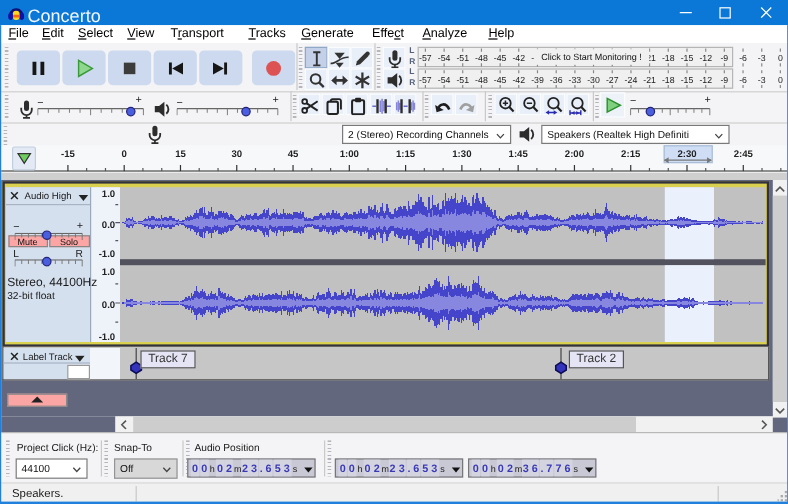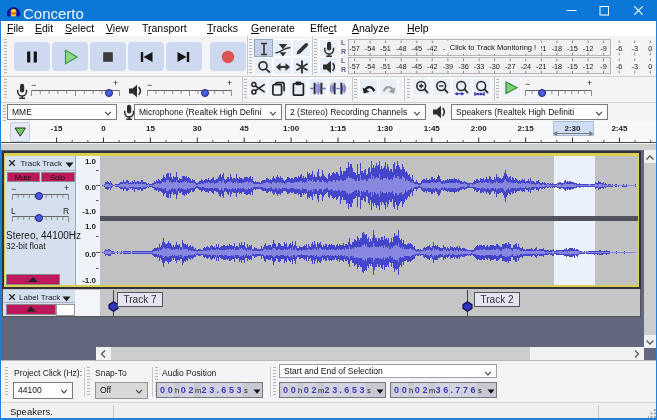--- a/index.html
+++ b/index.html
@@ -8,21 +8,21 @@
 .grip { position:absolute; width:3px; background-image:repeating-linear-gradient(#b2b2b8 0 1px, rgba(0,0,0,0) 1px 3px); opacity:.95; }
 .sepv { position:absolute; width:1px; background:#c9c9c9; }
 .seph { position:absolute; height:1px; background:#cfcfcf; }
 .tbtn { position:absolute; background:#ccd9ee; border-radius:4px; }
 .sq { position:absolute; width:19px; height:18px; background:#e9eff9; border:1px solid #fbfcfe; }
 .combo { position:absolute; background:#fff; border:1px solid #7a7a7a; font-size:8.5px; color:#111; line-height:14px; padding-left:4px; white-space:nowrap; overflow:hidden; height:16px; }
 .combo svg.ar { position:absolute; right:4px; top:4.5px; }
 .lbl { position:absolute; font-size:8.5px; color:#1a1a1a; white-space:nowrap; }
 .meter { position:absolute; left:347px; width:263px; height:17px; background:#f0f0f0; border:1px solid #b5b5b5; }
 .thumb { position:absolute; width:8px; height:8px; border-radius:50%; background:#4a5ee0; border:1px solid #23237a; }
-.tbutton { position:absolute; background:#be185d; border:1px solid #888; font-size:8px; text-align:center; color:#111; }
+.tbutton { position:absolute; background:#fca5a5; border:1px solid #888; font-size:8px; text-align:center; color:#111;margin-top:24px; }
 .timefield { position:absolute; height:16px; background:#c9c9d6; border:1px solid #777; font-size:9px; font-weight:700; color:#3a3ab8; line-height:14px; white-space:nowrap; }
 .timefield b { display:inline-block; width:7.1px; text-align:center; font-weight:700; background:#d4d4e0; margin-right:0.5px; }
 .timefield i { display:inline-block; font-style:normal; font-weight:400; color:#1a1a1a; font-size:7.5px; width:5.6px; text-align:center; }
 </style></head><body>
 <div class="abs" style="left:0;top:0;width:657px;height:21px;background:#0b78d7">
  <svg class="abs" style="left:6px;top:3px" width="15" height="15" viewBox="0 0 15 15">
   <path d="M2.5 12.5 A5.2 5.8 0 1 1 12.5 12.5" fill="none" stroke="#10107a" stroke-width="2.4"></path>
   <ellipse cx="2.9" cy="10.6" rx="2" ry="3.1" fill="#1111a6"></ellipse>
   <ellipse cx="12.1" cy="10.6" rx="2" ry="3.1" fill="#1111a6"></ellipse>
   <rect x="4.8" y="6" width="5.4" height="7.6" rx="2.4" fill="#ffd522"></rect>
@@ -151,21 +151,21 @@
         <text x="239.1" y="10.8" text-anchor="middle">-12</text>
         <path d="M239.1 0.5v2.6M239.1 12.8v2.6" stroke="#888" stroke-width="1"></path>
         <text x="254.6" y="10.8" text-anchor="middle">-9</text>
         <path d="M254.6 0.5v2.6M254.6 12.8v2.6" stroke="#888" stroke-width="1"></path>
         <text x="270.2" y="10.8" text-anchor="middle">-6</text>
         <path d="M270.2 0.5v2.6M270.2 12.8v2.6" stroke="#888" stroke-width="1"></path>
         <text x="285.8" y="10.8" text-anchor="middle">-3</text>
         <path d="M285.8 0.5v2.6M285.8 12.8v2.6" stroke="#888" stroke-width="1"></path>
         <text x="301.3" y="10.8" text-anchor="middle">0</text>
         <path d="M301.3 0.5v2.6M301.3 12.8v2.6" stroke="#888" stroke-width="1"></path>
-      </svg><div class="abs" style="left:96px;top:1px;width:96px;height:13px;background:#f0f0f0;font-size:7.5px;color:#111;text-align:center;line-height:13px;white-space:nowrap;overflow:visible">Click to Track Monitoring !</div></div>
+      </svg><div class="abs" style="left:96px;top:1px;width:96px;height:13px;background:#f0f0f0;font-size:7.5px;color:#111;text-align:center;line-height:13px;white-space:nowrap;overflow:visible">Click to Start Monitoring !</div></div>
     <div class="meter" style="top:21px"><svg width="305" height="16" font-size="7.3px" fill="#1a1a1a">
         <text x="5.5" y="10.8" text-anchor="middle">-57</text>
         <path d="M5.5 0.5v2.6M5.5 12.8v2.6" stroke="#888" stroke-width="1"></path>
         <text x="21.1" y="10.8" text-anchor="middle">-54</text>
         <path d="M21.1 0.5v2.6M21.1 12.8v2.6" stroke="#888" stroke-width="1"></path>
         <text x="36.6" y="10.8" text-anchor="middle">-51</text>
         <path d="M36.6 0.5v2.6M36.6 12.8v2.6" stroke="#888" stroke-width="1"></path>
         <text x="52.2" y="10.8" text-anchor="middle">-48</text>
         <path d="M52.2 0.5v2.6M52.2 12.8v2.6" stroke="#888" stroke-width="1"></path>
         <text x="67.8" y="10.8" text-anchor="middle">-45</text>
@@ -316,30 +316,24 @@
       <path d="M26.9 0.5v3.5" stroke="#777" stroke-width="0.8"></path>
       <path d="M33.5 0.5v5.5" stroke="#777" stroke-width="0.8"></path>
       <path d="M40.1 0.5v3.5" stroke="#777" stroke-width="0.8"></path>
       <path d="M46.7 0.5v3.5" stroke="#777" stroke-width="0.8"></path>
       <path d="M53.3 0.5v3.5" stroke="#777" stroke-width="0.8"></path>
       <path d="M59.9 0.5v3.5" stroke="#777" stroke-width="0.8"></path>
       <path d="M66.5 0.5v5.5" stroke="#777" stroke-width="0.8"></path>
     </svg>
     <div class="thumb" style="left:536.5px;top:52.5px"></div>
     <div class="grip" style="left:2px;top:69px;height:16px"></div>
-    <div class="combo" style="left:6px;top:68px;width:110px">MME<svg class="ar" width="8" height="7">
-        <path d="M1.1 1.8l2.9 3.1 2.9-3.1" fill="none" stroke="#444" stroke-width="1.1"></path>
-      </svg></div>
     <div class="abs" style="left:119px;top:67px"><svg width="18" height="18">
         <rect x="7" y="1.8" width="4.2" height="8.8" rx="2.1" fill="#2d2d2d"></rect>
         <path d="M4.7 7.8v1.7a4.4 4.4 0 0 0 8.8 0V7.8" fill="none" stroke="#2d2d2d" stroke-width="1.5"></path>
         <path d="M9.1 14.2v1.9M6.2 16.2h5.8" stroke="#2d2d2d" stroke-width="1.4"></path>
-      </svg></div>
-    <div class="combo" style="left:133px;top:68px;width:148px">Microphone (Realtek High Defini<svg class="ar" width="8" height="7">
-        <path d="M1.1 1.8l2.9 3.1 2.9-3.1" fill="none" stroke="#444" stroke-width="1.1"></path>
       </svg></div>
     <div class="combo" style="left:284px;top:68px;width:141px">2 (Stereo) Recording Channels<svg class="ar" width="8" height="7">
         <path d="M1.1 1.8l2.9 3.1 2.9-3.1" fill="none" stroke="#444" stroke-width="1.1"></path>
       </svg></div>
     <div class="abs" style="left:429px;top:67px"><svg width="18" height="18">
         <path d="M3 6.4v5.2h3.6L11 15.2V2.8L6.6 6.4z" fill="#2d2d2d"></path>
         <path d="M12.6 5.2a5 5 0 0 1 0 7.6" fill="none" stroke="#2d2d2d" stroke-width="1.6"></path>
       </svg></div>
     <div class="combo" style="left:450px;top:68px;width:157px">Speakers (Realtek High Definiti<svg class="ar" width="8" height="7">
         <path d="M1.1 1.8l2.9 3.1 2.9-3.1" fill="none" stroke="#444" stroke-width="1.1"></path>
@@ -420,21 +414,21 @@
     <svg class="abs" style="left:0;top:0" width="641" height="139" shape-rendering="crispEdges">
       <path d="M101 35.5H635M101 102.5H635" stroke="#3c3cc8" stroke-width="1"></path>
       <path d="M102.5 34.6V36.4M103.5 34.1V36.9M104.5 32.0V39.0M105.5 32.2V38.8M106.5 31.3V39.7M107.5 32.4V38.6M108.5 32.7V38.3M109.5 31.0V40.0M110.5 33.0V38.0M111.5 34.0V37.0M112.5 34.7V36.3M113.5 34.8V36.2M114.5 34.0V37.0M115.5 34.3V36.7M116.5 34.2V36.8M117.5 33.8V37.2M118.5 33.3V37.7M119.5 32.2V38.8M120.5 32.0V39.0M121.5 32.3V38.7M122.5 30.0V41.0M123.5 31.9V39.1M124.5 31.8V39.2M125.5 29.8V41.2M126.5 30.4V40.6M127.5 30.8V40.2M128.5 32.6V38.4M129.5 31.7V39.3M130.5 32.7V38.3M131.5 31.3V39.7M132.5 32.2V38.8M133.5 29.5V41.5M134.5 32.0V39.0M135.5 31.7V39.3M136.5 30.9V40.1M137.5 31.0V40.0M138.5 31.5V39.5M139.5 31.7V39.3M140.5 30.4V40.6M141.5 30.2V40.8M142.5 31.7V39.3M143.5 31.8V39.2M144.5 31.8V39.2M145.5 33.3V37.7M146.5 33.7V37.3M147.5 32.8V38.2M148.5 34.0V37.0M149.5 34.1V36.9M150.5 33.8V37.2M151.5 33.4V37.6M152.5 33.0V38.0M153.5 31.1V39.9M154.5 31.5V39.5M155.5 30.2V40.8M156.5 30.9V40.1M157.5 28.8V42.2M158.5 29.8V41.2M159.5 30.5V40.5M160.5 29.0V42.0M161.5 27.6V43.4M162.5 25.2V45.8M163.5 27.2V43.8M164.5 27.6V43.4M165.5 24.4V46.6M166.5 23.3V47.7M167.5 22.8V48.2M168.5 27.4V43.6M169.5 22.8V48.2M170.5 27.2V43.8M171.5 28.8V42.2M172.5 25.9V45.1M173.5 26.9V44.1M174.5 26.9V44.1M175.5 22.4V48.6M176.5 26.5V44.5M177.5 29.7V41.3M178.5 28.0V43.0M179.5 28.5V42.5M180.5 29.2V41.8M181.5 26.2V44.8M182.5 25.6V45.4M183.5 25.5V45.5M184.5 27.2V43.8M185.5 25.6V45.4M186.5 27.7V43.3M187.5 26.7V44.3M188.5 27.9V43.1M189.5 28.9V42.1M190.5 30.7V40.3M191.5 28.6V42.4M192.5 29.5V41.5M193.5 30.3V40.7M194.5 31.7V39.3M195.5 32.9V38.1M196.5 33.3V37.7M197.5 32.3V38.7M198.5 31.4V39.6M199.5 30.9V40.1M200.5 29.1V41.9M201.5 30.3V40.7M202.5 31.4V39.6M203.5 29.8V41.2M204.5 28.7V42.3M205.5 29.1V41.9M206.5 29.5V41.5M207.5 28.1V42.9M208.5 29.6V41.4M209.5 30.0V41.0M210.5 29.1V41.9M211.5 27.6V43.4M212.5 27.4V43.6M213.5 30.1V40.9M214.5 30.0V41.0M215.5 29.3V41.7M216.5 28.7V42.3M217.5 27.2V43.8M218.5 25.4V45.6M219.5 23.9V47.1M220.5 27.3V43.7M221.5 25.0V46.0M222.5 23.4V47.6M223.5 29.1V41.9M224.5 30.4V40.6M225.5 28.7V42.3M226.5 27.4V43.6M227.5 26.5V44.5M228.5 28.6V42.4M229.5 24.4V46.6M230.5 27.1V43.9M231.5 29.2V41.8M232.5 27.9V43.1M233.5 28.2V42.8M234.5 28.5V42.5M235.5 24.1V46.9M236.5 27.6V43.4M237.5 28.8V42.2M238.5 27.3V43.7M239.5 28.1V42.9M240.5 27.5V43.5M241.5 28.7V42.3M242.5 29.4V41.6M243.5 27.0V44.0M244.5 26.9V44.1M245.5 26.5V44.5M246.5 26.5V44.5M247.5 27.5V43.5M248.5 27.2V43.8M249.5 26.1V44.9M250.5 28.7V42.3M251.5 26.5V44.5M252.5 31.2V39.8M253.5 31.7V39.3M254.5 30.7V40.3M255.5 32.2V38.8M256.5 31.7V39.3M257.5 32.0V39.0M258.5 32.2V38.8M259.5 32.5V38.5M260.5 31.2V39.8M261.5 30.1V40.9M262.5 30.2V40.8M263.5 29.9V41.1M264.5 29.9V41.1M265.5 28.0V43.0M266.5 27.7V43.3M267.5 28.8V42.2M268.5 29.8V41.2M269.5 28.8V42.2M270.5 30.1V40.9M271.5 27.9V43.1M272.5 26.3V44.7M273.5 27.5V43.5M274.5 29.2V41.8M275.5 27.4V43.6M276.5 25.2V45.8M277.5 27.2V43.8M278.5 27.5V43.5M279.5 26.0V45.0M280.5 28.3V42.7M281.5 27.8V43.2M282.5 29.9V41.1M283.5 30.5V40.5M284.5 29.6V41.4M285.5 28.9V42.1M286.5 27.4V43.6M287.5 26.9V44.1M288.5 27.9V43.1M289.5 29.2V41.8M290.5 28.3V42.7M291.5 28.3V42.7M292.5 29.0V42.0M293.5 27.0V44.0M294.5 27.0V44.0M295.5 26.9V44.1M296.5 28.1V42.9M297.5 25.8V45.2M298.5 27.3V43.7M299.5 24.5V46.5M300.5 24.2V46.8M301.5 27.9V43.1M302.5 25.9V45.1M303.5 28.3V42.7M304.5 27.2V43.8M305.5 27.6V43.4M306.5 22.0V49.0M307.5 23.8V47.2M308.5 22.7V48.3M309.5 24.8V46.2M310.5 24.3V46.7M311.5 20.7V50.3M312.5 26.7V44.3M313.5 25.3V45.7M314.5 27.3V43.7M315.5 27.0V44.0M316.5 22.3V48.7M317.5 18.8V52.2M318.5 25.8V45.2M319.5 27.3V43.7M320.5 25.6V45.4M321.5 20.2V50.8M322.5 23.7V47.3M323.5 26.3V44.7M324.5 26.9V44.1M325.5 28.3V42.7M326.5 28.6V42.4M327.5 24.3V46.7M328.5 23.4V47.6M329.5 25.7V45.3M330.5 25.0V46.0M331.5 22.8V48.2M332.5 21.8V49.2M333.5 22.6V48.4M334.5 24.3V46.7M335.5 21.5V49.5M336.5 21.8V49.2M337.5 24.4V46.6M338.5 25.5V45.5M339.5 17.2V53.8M340.5 21.3V49.7M341.5 24.2V46.8M342.5 21.2V49.8M343.5 20.7V50.3M344.5 20.9V50.1M345.5 17.5V53.5M346.5 18.0V53.0M347.5 11.9V59.1M348.5 16.9V54.1M349.5 14.0V57.0M350.5 14.2V56.8M351.5 18.2V52.8M352.5 22.0V49.0M353.5 22.4V48.6M354.5 22.8V48.2M355.5 24.7V46.3M356.5 14.4V56.6M357.5 24.1V46.9M358.5 23.7V47.3M359.5 12.5V58.5M360.5 20.8V50.2M361.5 21.0V50.0M362.5 22.7V48.3M363.5 20.4V50.6M364.5 19.3V51.7M365.5 24.8V46.2M366.5 24.3V46.7M367.5 17.7V53.3M368.5 16.5V54.5M369.5 21.5V49.5M370.5 11.0V60.0M371.5 17.7V53.3M372.5 14.9V56.1M373.5 17.7V53.3M374.5 15.8V55.2M375.5 13.2V57.8M376.5 16.2V54.8M377.5 14.9V56.1M378.5 11.0V60.0M379.5 19.4V51.6M380.5 16.3V54.7M381.5 19.4V51.6M382.5 18.0V53.0M383.5 15.8V55.2M384.5 12.2V58.8M385.5 18.6V52.4M386.5 14.0V57.0M387.5 16.8V54.2M388.5 20.8V50.2M389.5 19.0V52.0M390.5 19.1V51.9M391.5 21.6V49.4M392.5 14.2V56.8M393.5 12.1V58.9M394.5 19.4V51.6M395.5 16.0V55.0M396.5 11.0V60.0M397.5 15.1V55.9M398.5 17.1V53.9M399.5 19.4V51.6M400.5 20.3V50.7M401.5 14.0V57.0M402.5 17.2V53.8M403.5 19.2V51.8M404.5 22.3V48.7M405.5 20.8V50.2M406.5 22.6V48.4M407.5 25.2V45.8M408.5 24.0V47.0M409.5 26.8V44.2M410.5 28.9V42.1M411.5 25.1V45.9M412.5 29.6V41.4M413.5 31.7V39.3M414.5 32.3V38.7M415.5 30.2V40.8M416.5 31.6V39.4M417.5 32.9V38.1M418.5 33.1V37.9M419.5 32.6V38.4M420.5 31.2V39.8M421.5 30.0V41.0M422.5 29.2V41.8M423.5 29.1V41.9M424.5 29.8V41.2M425.5 28.0V43.0M426.5 29.8V41.2M427.5 29.5V41.5M428.5 29.3V41.7M429.5 29.5V41.5M430.5 27.0V44.0M431.5 27.0V44.0M432.5 29.4V41.6M433.5 27.6V43.4M434.5 30.3V40.7M435.5 28.8V42.2M436.5 26.8V44.2M437.5 24.9V46.1M438.5 26.3V44.7M439.5 28.5V42.5M440.5 31.0V40.0M441.5 31.0V40.0M442.5 29.6V41.4M443.5 30.7V40.3M444.5 30.1V40.9M445.5 30.1V40.9M446.5 28.7V42.3M447.5 29.9V41.1M448.5 29.4V41.6M449.5 28.8V42.2M450.5 29.1V41.9M451.5 28.9V42.1M452.5 28.7V42.3M453.5 28.4V42.6M454.5 29.4V41.6M455.5 28.8V42.2M456.5 29.6V41.4M457.5 28.8V42.2M458.5 30.2V40.8M459.5 31.1V39.9M460.5 31.2V39.8M461.5 32.1V38.9M462.5 32.0V39.0M463.5 30.8V40.2M464.5 32.4V38.6M465.5 31.9V39.1M466.5 33.0V38.0M467.5 33.1V37.9M468.5 33.1V37.9M469.5 32.8V38.2M470.5 33.0V38.0M471.5 32.7V38.3M472.5 31.8V39.2M473.5 30.2V40.8M474.5 30.8V40.2M475.5 28.9V42.1M476.5 29.4V41.6M477.5 29.7V41.3M478.5 30.6V40.4M479.5 28.0V43.0M480.5 28.5V42.5M481.5 29.3V41.7M482.5 28.1V42.9M483.5 30.2V40.8M484.5 28.8V42.2M485.5 27.4V43.6M486.5 29.3V41.7M487.5 28.5V42.5M488.5 26.3V44.7M489.5 27.2V43.8M490.5 29.1V41.9M491.5 29.9V41.1M492.5 30.2V40.8M493.5 27.2V43.8M494.5 29.1V41.9M495.5 24.1V46.9M496.5 27.3V43.7M497.5 27.3V43.7M498.5 28.2V42.8M499.5 27.9V43.1M500.5 29.1V41.9M501.5 28.1V42.9M502.5 25.7V45.3M503.5 22.7V48.3M504.5 19.5V51.5M505.5 24.1V46.9M506.5 26.2V44.8M507.5 28.0V43.0M508.5 26.7V44.3M509.5 25.8V45.2M510.5 29.5V41.5M511.5 27.4V43.6M512.5 28.2V42.8M513.5 30.3V40.7M514.5 28.0V43.0M515.5 28.7V42.3M516.5 29.9V41.1M517.5 30.5V40.5M518.5 30.4V40.6M519.5 30.8V40.2M520.5 29.6V41.4M521.5 29.1V41.9M522.5 29.7V41.3M523.5 29.0V42.0M524.5 31.6V39.4M525.5 30.6V40.4M526.5 31.0V40.0M527.5 29.3V41.7M528.5 31.3V39.7M529.5 28.3V42.7M530.5 31.0V40.0M531.5 31.0V40.0M532.5 30.8V40.2M533.5 32.0V39.0M534.5 32.7V38.3M535.5 31.4V39.6M536.5 31.0V40.0M537.5 30.3V40.7M538.5 32.4V38.6M539.5 33.1V37.9M540.5 32.5V38.5M541.5 32.2V38.8M542.5 33.1V37.9M543.5 32.4V38.6M544.5 33.2V37.8M545.5 33.6V37.4M546.5 32.8V38.2M547.5 33.1V37.9M548.5 33.7V37.3M549.5 33.3V37.7M550.5 33.8V37.2M551.5 33.4V37.6M552.5 33.6V37.4M553.5 33.5V37.5M554.5 33.8V37.2M555.5 33.7V37.3M556.5 33.1V37.9M557.5 32.8V38.2M558.5 32.2V38.8M559.5 32.2V38.8M560.5 33.1V37.9M561.5 32.8V38.2M562.5 32.5V38.5M563.5 31.0V40.0M564.5 30.2V40.8M565.5 31.9V39.1M566.5 30.7V40.3M567.5 31.6V39.4M568.5 30.8V40.2M569.5 31.1V39.9M570.5 32.4V38.6M571.5 31.8V39.2M572.5 32.1V38.9M573.5 32.8V38.2M574.5 32.9V38.1M575.5 33.1V37.9M576.5 33.7V37.3M577.5 33.7V37.3M578.5 33.4V37.6M579.5 33.7V37.3M580.5 33.8V37.2M581.5 33.9V37.1M582.5 33.9V37.1M583.5 34.0V37.0M584.5 34.3V36.7M585.5 34.2V36.8M586.5 34.4V36.6M587.5 34.1V36.9M588.5 34.5V36.5M589.5 33.8V37.2M590.5 33.9V37.1M591.5 34.1V36.9M592.5 34.2V36.8M593.5 33.6V37.4M594.5 32.2V38.8M595.5 33.2V37.8M596.5 33.2V37.8M597.5 31.2V39.8M598.5 32.0V39.0M599.5 32.4V38.6M600.5 32.8V38.2M601.5 32.9V38.1M602.5 32.3V38.7M603.5 33.9V37.1M604.5 33.3V37.7M605.5 34.2V36.8M606.5 34.5V36.5M607.5 34.2V36.8M608.5 34.4V36.6M609.5 33.8V37.2M610.5 34.5V36.5M611.5 34.3V36.7M612.5 34.6V36.4M613.5 34.7V36.3M614.5 34.4V36.6M615.5 34.4V36.6M616.5 34.6V36.4M617.5 34.5V36.5M618.5 34.8V36.2M619.5 34.8V36.2M620.5 34.8V36.2M621.5 34.5V36.5M622.5 34.4V36.6M623.5 34.5V36.5M624.5 34.5V36.5M625.5 34.3V36.7M626.5 34.7V36.3M627.5 34.8V36.2M628.5 34.8V36.2M629.5 34.6V36.4M630.5 34.6V36.4M631.5 34.7V36.3M632.5 34.8V36.2M633.5 34.6V36.4M634.5 34.2V36.8" stroke="#4545cb" stroke-width="1"></path>
       <path d="M102.5 35.0V36.0M103.5 34.9V36.1M104.5 34.1V36.9M105.5 34.3V36.7M106.5 33.7V37.3M107.5 34.3V36.7M108.5 34.5V36.5M109.5 33.5V37.5M110.5 34.6V36.4M111.5 34.9V36.1M112.5 35.0V36.0M113.5 35.0V36.0M114.5 34.9V36.1M115.5 35.0V36.0M116.5 35.0V36.0M117.5 34.7V36.3M118.5 34.5V36.5M119.5 34.4V36.6M120.5 34.1V36.9M121.5 34.1V36.9M122.5 33.4V37.6M123.5 33.8V37.2M124.5 34.0V37.0M125.5 33.4V37.6M126.5 33.4V37.6M127.5 33.5V37.5M128.5 34.4V36.6M129.5 33.9V37.1M130.5 34.3V36.7M131.5 33.8V37.2M132.5 34.2V36.8M133.5 32.8V38.2M134.5 34.0V37.0M135.5 34.0V37.0M136.5 33.4V37.6M137.5 33.9V37.1M138.5 33.8V37.2M139.5 34.1V36.9M140.5 33.4V37.6M141.5 33.5V37.5M142.5 34.0V37.0M143.5 33.9V37.1M144.5 33.9V37.1M145.5 34.5V36.5M146.5 34.8V36.2M147.5 34.4V36.6M148.5 34.9V36.1M149.5 34.9V36.1M150.5 34.8V36.2M151.5 34.8V36.2M152.5 34.5V36.5M153.5 33.6V37.4M154.5 33.8V37.2M155.5 33.1V37.9M156.5 33.8V37.2M157.5 33.1V37.9M158.5 33.5V37.5M159.5 33.5V37.5M160.5 32.9V38.1M161.5 32.4V38.6M162.5 31.6V39.4M163.5 31.8V39.2M164.5 32.7V38.3M165.5 30.4V40.6M166.5 30.4V40.6M167.5 30.3V40.7M168.5 31.9V39.1M169.5 30.8V40.2M170.5 32.5V38.5M171.5 32.9V38.1M172.5 32.2V38.8M173.5 32.2V38.8M174.5 31.9V39.1M175.5 30.2V40.8M176.5 32.1V38.9M177.5 33.1V37.9M178.5 32.9V38.1M179.5 32.4V38.6M180.5 33.2V37.8M181.5 32.0V39.0M182.5 31.9V39.1M183.5 31.2V39.8M184.5 31.8V39.2M185.5 31.1V39.9M186.5 32.8V38.2M187.5 32.0V39.0M188.5 32.5V38.5M189.5 33.1V37.9M190.5 33.2V37.8M191.5 33.1V37.9M192.5 33.1V37.9M193.5 33.2V37.8M194.5 33.7V37.3M195.5 34.6V36.4M196.5 34.6V36.4M197.5 34.1V36.9M198.5 34.1V36.9M199.5 33.8V37.2M200.5 32.6V38.4M201.5 33.6V37.4M202.5 33.9V37.1M203.5 33.4V37.6M204.5 32.8V38.2M205.5 33.3V37.7M206.5 33.4V37.6M207.5 32.0V39.0M208.5 32.9V38.1M209.5 33.1V37.9M210.5 33.1V37.9M211.5 32.6V38.4M212.5 32.2V38.8M213.5 33.5V37.5M214.5 33.3V37.7M215.5 32.7V38.3M216.5 32.9V38.1M217.5 32.3V38.7M218.5 30.8V40.2M219.5 30.6V40.4M220.5 32.7V38.3M221.5 31.4V39.6M222.5 30.4V40.6M223.5 33.3V37.7M224.5 33.5V37.5M225.5 32.6V38.4M226.5 31.9V39.1M227.5 31.7V39.3M228.5 32.4V38.6M229.5 31.1V39.9M230.5 32.2V38.8M231.5 32.7V38.3M232.5 32.5V38.5M233.5 32.3V38.7M234.5 32.9V38.1M235.5 31.1V39.9M236.5 32.6V38.4M237.5 32.7V38.3M238.5 32.5V38.5M239.5 32.8V38.2M240.5 32.5V38.5M241.5 32.8V38.2M242.5 33.2V37.8M243.5 32.1V38.9M244.5 31.5V39.5M245.5 31.6V39.4M246.5 31.4V39.6M247.5 32.6V38.4M248.5 32.3V38.7M249.5 32.2V38.8M250.5 32.6V38.4M251.5 32.0V39.0M252.5 33.9V37.1M253.5 34.2V36.8M254.5 33.8V37.2M255.5 34.3V36.7M256.5 34.0V37.0M257.5 33.9V37.1M258.5 34.1V36.9M259.5 34.4V36.6M260.5 33.8V37.2M261.5 33.6V37.4M262.5 33.0V38.0M263.5 33.3V37.7M264.5 33.1V37.9M265.5 32.2V38.8M266.5 31.9V39.1M267.5 33.2V37.8M268.5 33.3V37.7M269.5 32.9V38.1M270.5 33.6V37.4M271.5 32.0V39.0M272.5 32.0V39.0M273.5 32.0V39.0M274.5 33.0V38.0M275.5 32.7V38.3M276.5 31.5V39.5M277.5 32.4V38.6M278.5 32.7V38.3M279.5 32.1V38.9M280.5 32.5V38.5M281.5 32.9V38.1M282.5 33.4V37.6M283.5 33.5V37.5M284.5 33.1V37.9M285.5 33.1V37.9M286.5 32.0V39.0M287.5 32.3V38.7M288.5 32.2V38.8M289.5 32.8V38.2M290.5 32.9V38.1M291.5 32.9V38.1M292.5 33.1V37.9M293.5 31.8V39.2M294.5 32.2V38.8M295.5 32.1V38.9M296.5 32.1V38.9M297.5 31.9V39.1M298.5 32.4V38.6M299.5 31.3V39.7M300.5 31.3V39.7M301.5 32.9V38.1M302.5 32.2V38.8M303.5 32.5V38.5M304.5 32.1V38.9M305.5 32.0V39.0M306.5 29.2V41.8M307.5 31.1V39.9M308.5 30.0V41.0M309.5 30.6V40.4M310.5 31.4V39.6M311.5 29.1V41.9M312.5 31.7V39.3M313.5 30.8V40.2M314.5 31.8V39.2M315.5 32.3V38.7M316.5 29.9V41.1M317.5 29.6V41.4M318.5 31.6V39.4M319.5 32.3V38.7M320.5 32.0V39.0M321.5 29.5V41.5M322.5 31.0V40.0M323.5 31.8V39.2M324.5 32.3V38.7M325.5 32.9V38.1M326.5 32.8V38.2M327.5 31.0V40.0M328.5 31.1V39.9M329.5 31.3V39.7M330.5 31.6V39.4M331.5 31.0V40.0M332.5 30.2V40.8M333.5 30.4V40.6M334.5 31.5V39.5M335.5 29.7V41.3M336.5 29.6V41.4M337.5 30.9V40.1M338.5 31.2V39.8M339.5 29.2V41.8M340.5 29.9V41.1M341.5 31.1V39.9M342.5 30.5V40.5M343.5 29.7V41.3M344.5 30.4V40.6M345.5 28.2V42.8M346.5 28.2V42.8M347.5 26.0V45.0M348.5 28.4V42.6M349.5 27.5V43.5M350.5 28.2V42.8M351.5 28.9V42.1M352.5 29.4V41.6M353.5 30.1V40.9M354.5 30.7V40.3M355.5 30.9V40.1M356.5 27.8V43.2M357.5 30.9V40.1M358.5 30.5V40.5M359.5 24.8V46.2M360.5 29.8V41.2M361.5 29.5V41.5M362.5 29.6V41.4M363.5 28.8V42.2M364.5 28.7V42.3M365.5 31.0V40.0M366.5 31.1V39.9M367.5 28.5V42.5M368.5 28.3V42.7M369.5 29.2V41.8M370.5 24.4V46.6M371.5 28.6V42.4M372.5 26.0V45.0M373.5 29.4V41.6M374.5 28.4V42.6M375.5 26.5V44.5M376.5 28.2V42.8M377.5 27.5V43.5M378.5 24.1V46.9M379.5 29.7V41.3M380.5 28.5V42.5M381.5 29.5V41.5M382.5 28.0V43.0M383.5 28.2V42.8M384.5 27.6V43.4M385.5 28.6V42.4M386.5 27.1V43.9M387.5 28.6V42.4M388.5 29.5V41.5M389.5 28.5V42.5M390.5 28.7V42.3M391.5 29.6V41.4M392.5 26.7V44.3M393.5 25.0V46.0M394.5 28.0V43.0M395.5 28.0V43.0M396.5 26.1V44.9M397.5 26.2V44.8M398.5 28.5V42.5M399.5 28.5V42.5M400.5 29.0V42.0M401.5 26.3V44.7M402.5 27.0V44.0M403.5 28.2V42.8M404.5 30.7V40.3M405.5 29.3V41.7M406.5 30.3V40.7M407.5 31.2V39.8M408.5 31.0V40.0M409.5 32.2V38.8M410.5 32.6V38.4M411.5 31.3V39.7M412.5 33.3V37.7M413.5 34.1V36.9M414.5 34.3V36.7M415.5 33.6V37.4M416.5 33.9V37.1M417.5 34.6V36.4M418.5 34.7V36.3M419.5 34.5V36.5M420.5 34.0V37.0M421.5 33.1V37.9M422.5 33.3V37.7M423.5 32.9V38.1M424.5 33.0V38.0M425.5 32.5V38.5M426.5 33.4V37.6M427.5 32.8V38.2M428.5 32.7V38.3M429.5 33.4V37.6M430.5 32.3V38.7M431.5 32.0V39.0M432.5 32.8V38.2M433.5 32.4V38.6M434.5 33.3V37.7M435.5 33.0V38.0M436.5 31.7V39.3M437.5 31.5V39.5M438.5 32.0V39.0M439.5 32.4V38.6M440.5 33.5V37.5M441.5 33.5V37.5M442.5 33.1V37.9M443.5 33.6V37.4M444.5 33.2V37.8M445.5 33.2V37.8M446.5 32.5V38.5M447.5 33.0V38.0M448.5 33.3V37.7M449.5 32.9V38.1M450.5 32.7V38.3M451.5 33.1V37.9M452.5 33.0V38.0M453.5 33.1V37.9M454.5 33.0V38.0M455.5 32.4V38.6M456.5 32.8V38.2M457.5 33.1V37.9M458.5 33.2V37.8M459.5 33.8V37.2M460.5 33.7V37.3M461.5 34.2V36.8M462.5 33.9V37.1M463.5 33.3V37.7M464.5 34.4V36.6M465.5 33.9V37.1M466.5 34.6V36.4M467.5 34.7V36.3M468.5 34.6V36.4M469.5 34.3V36.7M470.5 34.3V36.7M471.5 34.5V36.5M472.5 34.1V36.9M473.5 33.7V37.3M474.5 33.6V37.4M475.5 32.8V38.2M476.5 33.1V37.9M477.5 33.3V37.7M478.5 33.3V37.7M479.5 32.1V38.9M480.5 32.9V38.1M481.5 33.1V37.9M482.5 32.4V38.6M483.5 33.2V37.8M484.5 32.4V38.6M485.5 32.3V38.7M486.5 32.8V38.2M487.5 32.6V38.4M488.5 31.4V39.6M489.5 32.5V38.5M490.5 33.2V37.8M491.5 33.5V37.5M492.5 33.0V38.0M493.5 32.4V38.6M494.5 32.9V38.1M495.5 31.4V39.6M496.5 32.4V38.6M497.5 32.7V38.3M498.5 32.5V38.5M499.5 32.8V38.2M500.5 32.8V38.2M501.5 32.7V38.3M502.5 31.9V39.1M503.5 30.4V40.6M504.5 29.3V41.7M505.5 31.2V39.8M506.5 32.3V38.7M507.5 32.9V38.1M508.5 31.5V39.5M509.5 31.8V39.2M510.5 33.4V37.6M511.5 32.6V38.4M512.5 32.6V38.4M513.5 33.1V37.9M514.5 32.8V38.2M515.5 32.4V38.6M516.5 33.3V37.7M517.5 33.5V37.5M518.5 33.3V37.7M519.5 33.7V37.3M520.5 33.4V37.6M521.5 32.9V38.1M522.5 33.0V38.0M523.5 32.8V38.2M524.5 34.0V37.0M525.5 33.3V37.7M526.5 33.4V37.6M527.5 32.6V38.4M528.5 33.8V37.2M529.5 32.3V38.7M530.5 33.6V37.4M531.5 33.9V37.1M532.5 33.9V37.1M533.5 34.2V36.8M534.5 34.5V36.5M535.5 34.1V36.9M536.5 33.8V37.2M537.5 33.2V37.8M538.5 34.3V36.7M539.5 34.5V36.5M540.5 34.5V36.5M541.5 34.3V36.7M542.5 34.4V36.6M543.5 34.5V36.5M544.5 34.6V36.4M545.5 34.7V36.3M546.5 34.3V36.7M547.5 34.4V36.6M548.5 34.8V36.2M549.5 34.5V36.5M550.5 34.7V36.3M551.5 34.6V36.4M552.5 34.6V36.4M553.5 34.8V36.2M554.5 34.7V36.3M555.5 34.8V36.2M556.5 34.4V36.6M557.5 34.5V36.5M558.5 34.0V37.0M559.5 34.4V36.6M560.5 34.5V36.5M561.5 34.5V36.5M562.5 34.3V36.7M563.5 33.8V37.2M564.5 33.3V37.7M565.5 33.9V37.1M566.5 33.6V37.4M567.5 33.9V37.1M568.5 33.7V37.3M569.5 33.9V37.1M570.5 34.1V36.9M571.5 34.1V36.9M572.5 34.3V36.7M573.5 34.5V36.5M574.5 34.4V36.6M575.5 34.6V36.4M576.5 34.7V36.3M577.5 34.8V36.2M578.5 34.6V36.4M579.5 34.9V36.1M580.5 34.9V36.1M581.5 34.9V36.1M582.5 34.9V36.1M583.5 34.9V36.1M584.5 35.0V36.0M585.5 35.0V36.0M586.5 35.0V36.0M587.5 35.0V36.0M588.5 35.0V36.0M589.5 34.7V36.3M590.5 34.9V36.1M591.5 34.9V36.1M592.5 35.0V36.0M593.5 34.7V36.3M594.5 34.3V36.7M595.5 34.4V36.6M596.5 34.6V36.4M597.5 33.5V37.5M598.5 34.2V36.8M599.5 34.3V36.7M600.5 34.3V36.7M601.5 34.6V36.4M602.5 34.3V36.7M603.5 34.8V36.2M604.5 34.5V36.5M605.5 35.0V36.0M606.5 35.0V36.0M607.5 35.0V36.0M608.5 35.0V36.0M609.5 34.9V36.1M610.5 35.0V36.0M611.5 35.0V36.0M612.5 35.0V36.0M613.5 35.0V36.0M614.5 35.0V36.0M615.5 35.0V36.0M616.5 35.0V36.0M617.5 35.0V36.0M618.5 35.0V36.0M619.5 35.0V36.0M620.5 35.0V36.0M621.5 35.0V36.0M622.5 35.0V36.0M623.5 35.0V36.0M624.5 35.0V36.0M625.5 35.0V36.0M626.5 35.0V36.0M627.5 35.0V36.0M628.5 35.0V36.0M629.5 35.0V36.0M630.5 35.0V36.0M631.5 35.0V36.0M632.5 35.0V36.0M633.5 35.0V36.0M634.5 34.9V36.1" stroke="#8787df" stroke-width="1"></path>
       <path d="M102.5 101.7V103.3M103.5 101.4V103.6M104.5 99.4V105.6M105.5 100.0V105.0M106.5 100.0V105.0M107.5 99.4V105.6M108.5 99.4V105.6M109.5 99.5V105.5M110.5 100.6V104.4M111.5 101.0V104.0M112.5 100.8V104.2M113.5 101.5V103.5M114.5 101.7V103.3M115.5 101.7V103.3M116.5 101.2V103.8M117.5 101.6V103.4M118.5 101.6V103.4M119.5 101.5V103.5M120.5 101.3V103.7M121.5 101.6V103.4M122.5 101.3V103.7M123.5 101.3V103.7M124.5 101.2V103.8M125.5 101.3V103.7M126.5 100.8V104.2M127.5 101.2V103.8M128.5 101.3V103.7M129.5 101.4V103.6M130.5 101.6V103.4M131.5 101.2V103.8M132.5 101.3V103.7M133.5 101.1V103.9M134.5 100.8V104.2M135.5 101.1V103.9M136.5 101.1V103.9M137.5 100.8V104.2M138.5 101.1V103.9M139.5 101.1V103.9M140.5 101.0V104.0M141.5 100.6V104.4M142.5 101.1V103.9M143.5 100.7V104.3M144.5 101.2V103.8M145.5 101.2V103.8M146.5 100.6V104.4M147.5 101.0V104.0M148.5 101.3V103.7M149.5 100.6V104.4M150.5 101.2V103.8M151.5 100.4V104.6M152.5 99.1V105.9M153.5 97.7V107.3M154.5 97.6V107.4M155.5 98.3V106.7M156.5 97.0V108.0M157.5 98.1V106.9M158.5 94.2V110.8M159.5 96.6V108.4M160.5 95.1V109.9M161.5 92.4V112.6M162.5 88.3V116.7M163.5 92.3V112.7M164.5 93.6V111.4M165.5 94.0V111.0M166.5 92.6V112.4M167.5 90.7V114.3M168.5 93.3V111.7M169.5 92.7V112.3M170.5 94.5V110.5M171.5 96.7V108.3M172.5 94.7V110.3M173.5 96.8V108.2M174.5 94.5V110.5M175.5 92.1V112.9M176.5 95.3V109.7M177.5 95.1V109.9M178.5 93.8V111.2M179.5 96.5V108.5M180.5 96.5V108.5M181.5 90.0V115.0M182.5 92.5V112.5M183.5 94.0V111.0M184.5 93.5V111.5M185.5 95.1V109.9M186.5 94.2V110.8M187.5 97.2V107.8M188.5 96.3V108.7M189.5 95.3V109.7M190.5 97.1V107.9M191.5 96.3V108.7M192.5 97.2V107.8M193.5 98.5V106.5M194.5 98.1V106.9M195.5 99.7V105.3M196.5 100.1V104.9M197.5 99.0V106.0M198.5 99.3V105.7M199.5 99.4V105.6M200.5 99.6V105.4M201.5 99.6V105.4M202.5 98.1V106.9M203.5 97.0V108.0M204.5 98.0V107.0M205.5 97.4V107.6M206.5 95.7V109.3M207.5 97.0V108.0M208.5 98.3V106.7M209.5 95.7V109.3M210.5 95.3V109.7M211.5 96.2V108.8M212.5 96.7V108.3M213.5 96.2V108.8M214.5 97.6V107.4M215.5 93.8V111.2M216.5 96.6V108.4M217.5 94.3V110.7M218.5 97.6V107.4M219.5 96.9V108.1M220.5 95.9V109.1M221.5 96.0V109.0M222.5 95.0V110.0M223.5 94.6V110.4M224.5 95.5V109.5M225.5 95.9V109.1M226.5 94.9V110.1M227.5 95.6V109.4M228.5 94.3V110.7M229.5 94.5V110.5M230.5 95.1V109.9M231.5 95.6V109.4M232.5 95.8V109.2M233.5 92.9V112.1M234.5 97.3V107.7M235.5 96.2V108.8M236.5 96.0V109.0M237.5 96.6V108.4M238.5 92.7V112.3M239.5 95.3V109.7M240.5 91.9V113.1M241.5 95.2V109.8M242.5 95.3V109.7M243.5 92.3V112.7M244.5 96.6V108.4M245.5 97.5V107.5M246.5 94.2V110.8M247.5 96.5V108.5M248.5 95.4V109.6M249.5 96.2V108.8M250.5 95.0V110.0M251.5 98.7V106.3M252.5 98.8V106.2M253.5 97.2V107.8M254.5 97.7V107.3M255.5 98.0V107.0M256.5 99.1V105.9M257.5 99.4V105.6M258.5 99.3V105.7M259.5 98.7V106.3M260.5 95.9V109.1M261.5 98.8V106.2M262.5 96.6V108.4M263.5 94.5V110.5M264.5 93.0V112.0M265.5 95.7V109.3M266.5 96.0V109.0M267.5 95.0V110.0M268.5 95.2V109.8M269.5 94.7V110.3M270.5 97.2V107.8M271.5 93.6V111.4M272.5 90.3V114.7M273.5 92.8V112.2M274.5 94.4V110.6M275.5 97.1V107.9M276.5 96.3V108.7M277.5 93.4V111.6M278.5 93.0V112.0M279.5 94.1V110.9M280.5 96.3V108.7M281.5 96.2V108.8M282.5 95.7V109.3M283.5 92.0V113.0M284.5 94.3V110.7M285.5 93.4V111.6M286.5 96.6V108.4M287.5 95.5V109.5M288.5 93.6V111.4M289.5 93.4V111.6M290.5 94.8V110.2M291.5 90.8V114.2M292.5 95.6V109.4M293.5 94.5V110.5M294.5 91.2V113.8M295.5 95.9V109.1M296.5 98.0V107.0M297.5 97.6V107.4M298.5 96.4V108.6M299.5 96.5V108.5M300.5 97.3V107.7M301.5 96.8V108.2M302.5 96.3V108.7M303.5 95.1V109.9M304.5 95.7V109.3M305.5 94.2V110.8M306.5 97.6V107.4M307.5 94.3V110.7M308.5 95.8V109.2M309.5 96.6V108.4M310.5 94.4V110.6M311.5 91.5V113.5M312.5 94.9V110.1M313.5 91.1V113.9M314.5 93.7V111.3M315.5 96.5V108.5M316.5 91.9V113.1M317.5 94.2V110.8M318.5 93.2V111.8M319.5 91.7V113.3M320.5 94.5V110.5M321.5 96.8V108.2M322.5 95.0V110.0M323.5 95.7V109.3M324.5 93.6V111.4M325.5 94.3V110.7M326.5 97.1V107.9M327.5 94.6V110.4M328.5 93.6V111.4M329.5 94.8V110.2M330.5 93.7V111.3M331.5 94.6V110.4M332.5 94.7V110.3M333.5 94.6V110.4M334.5 96.7V108.3M335.5 94.6V110.4M336.5 94.4V110.6M337.5 95.8V109.2M338.5 93.5V111.5M339.5 94.9V110.1M340.5 95.1V109.9M341.5 94.5V110.5M342.5 93.3V111.7M343.5 95.8V109.2M344.5 93.6V111.4M345.5 94.4V110.6M346.5 94.6V110.4M347.5 91.5V113.5M348.5 88.1V116.9M349.5 94.1V110.9M350.5 95.2V109.8M351.5 92.1V112.9M352.5 92.4V112.6M353.5 88.9V116.1M354.5 89.9V115.1M355.5 90.9V114.1M356.5 86.3V118.7M357.5 88.4V116.6M358.5 90.1V114.9M359.5 88.0V117.0M360.5 87.6V117.4M361.5 83.3V121.7M362.5 81.7V123.3M363.5 84.1V120.9M364.5 84.6V120.4M365.5 84.3V120.7M366.5 88.9V116.1M367.5 87.0V118.0M368.5 91.5V113.5M369.5 88.7V116.3M370.5 91.0V114.0M371.5 88.4V116.6M372.5 79.7V125.3M373.5 85.1V119.9M374.5 87.9V117.1M375.5 87.7V117.3M376.5 90.9V114.1M377.5 87.9V117.1M378.5 88.4V116.6M379.5 90.2V114.8M380.5 87.1V117.9M381.5 86.5V118.5M382.5 89.8V115.2M383.5 85.5V119.5M384.5 88.5V116.5M385.5 87.6V117.4M386.5 90.3V114.7M387.5 88.4V116.6M388.5 93.0V112.0M389.5 92.1V112.9M390.5 88.2V116.8M391.5 92.1V112.9M392.5 86.8V118.2M393.5 83.3V121.7M394.5 86.0V119.0M395.5 84.8V120.2M396.5 85.6V119.4M397.5 80.0V125.0M398.5 87.8V117.2M399.5 90.2V114.8M400.5 88.5V116.5M401.5 92.9V112.1M402.5 89.7V115.3M403.5 94.1V110.9M404.5 93.9V111.1M405.5 94.9V110.1M406.5 93.5V111.5M407.5 92.8V112.2M408.5 94.3V110.7M409.5 92.6V112.4M410.5 93.6V111.4M411.5 95.4V109.6M412.5 96.5V108.5M413.5 96.4V108.6M414.5 99.3V105.7M415.5 99.6V105.4M416.5 98.7V106.3M417.5 99.3V105.7M418.5 100.2V104.8M419.5 99.2V105.8M420.5 99.8V105.2M421.5 99.7V105.3M422.5 98.2V106.8M423.5 97.4V107.6M424.5 97.8V107.2M425.5 97.4V107.6M426.5 96.3V108.7M427.5 96.2V108.8M428.5 95.2V109.8M429.5 97.4V107.6M430.5 97.7V107.3M431.5 95.8V109.2M432.5 92.2V112.8M433.5 95.5V109.5M434.5 94.7V110.3M435.5 95.5V109.5M436.5 95.3V109.7M437.5 96.9V108.1M438.5 97.4V107.6M439.5 98.2V106.8M440.5 98.2V106.8M441.5 97.8V107.2M442.5 95.0V110.0M443.5 96.8V108.2M444.5 96.5V108.5M445.5 98.5V106.5M446.5 97.2V107.8M447.5 98.0V107.0M448.5 98.7V106.3M449.5 96.2V108.8M450.5 97.4V107.6M451.5 96.9V108.1M452.5 98.3V106.7M453.5 96.5V108.5M454.5 97.7V107.3M455.5 96.7V108.3M456.5 96.3V108.7M457.5 97.6V107.4M458.5 96.2V108.8M459.5 98.3V106.7M460.5 99.1V105.9M461.5 97.8V107.2M462.5 97.7V107.3M463.5 98.1V106.9M464.5 99.1V105.9M465.5 99.0V106.0M466.5 99.8V105.2M467.5 99.5V105.5M468.5 99.8V105.2M469.5 99.5V105.5M470.5 100.4V104.6M471.5 100.2V104.8M472.5 99.5V105.5M473.5 98.0V107.0M474.5 97.4V107.6M475.5 96.4V108.6M476.5 94.9V110.1M477.5 95.8V109.2M478.5 95.1V109.9M479.5 94.7V110.3M480.5 95.3V109.7M481.5 95.6V109.4M482.5 95.0V110.0M483.5 94.9V110.1M484.5 96.9V108.1M485.5 96.1V108.9M486.5 95.2V109.8M487.5 97.4V107.6M488.5 96.1V108.9M489.5 94.5V110.5M490.5 95.1V109.9M491.5 95.1V109.9M492.5 94.9V110.1M493.5 96.4V108.6M494.5 95.6V109.4M495.5 94.3V110.7M496.5 94.0V111.0M497.5 95.0V110.0M498.5 96.2V108.8M499.5 97.3V107.7M500.5 96.9V108.1M501.5 94.1V110.9M502.5 93.8V111.2M503.5 93.9V111.1M504.5 92.9V112.1M505.5 93.1V111.9M506.5 94.5V110.5M507.5 91.9V113.1M508.5 94.4V110.6M509.5 94.3V110.7M510.5 97.6V107.4M511.5 97.7V107.3M512.5 94.9V110.1M513.5 95.0V110.0M514.5 93.5V111.5M515.5 93.4V111.6M516.5 96.8V108.2M517.5 93.8V111.2M518.5 97.0V108.0M519.5 97.6V107.4M520.5 97.9V107.1M521.5 97.1V107.9M522.5 98.6V106.4M523.5 98.9V106.1M524.5 99.5V105.5M525.5 99.4V105.6M526.5 99.3V105.7M527.5 99.4V105.6M528.5 98.7V106.3M529.5 98.6V106.4M530.5 97.8V107.2M531.5 98.7V106.3M532.5 99.7V105.3M533.5 99.3V105.7M534.5 98.1V106.9M535.5 97.4V107.6M536.5 99.5V105.5M537.5 99.9V105.1M538.5 99.1V105.9M539.5 98.7V106.3M540.5 99.1V105.9M541.5 99.4V105.6M542.5 98.2V106.8M543.5 100.1V104.9M544.5 99.9V105.1M545.5 100.4V104.6M546.5 100.0V105.0M547.5 100.4V104.6M548.5 101.0V104.0M549.5 100.1V104.9M550.5 100.0V105.0M551.5 99.5V105.5M552.5 99.4V105.6M553.5 100.9V104.1M554.5 100.7V104.3M555.5 100.2V104.8M556.5 100.0V105.0M557.5 100.2V104.8M558.5 99.9V105.1M559.5 99.6V105.4M560.5 99.7V105.3M561.5 99.9V105.1M562.5 100.2V104.8M563.5 99.2V105.8M564.5 98.7V106.3M565.5 98.2V106.8M566.5 99.5V105.5M567.5 99.4V105.6M568.5 98.3V106.7M569.5 97.8V107.2M570.5 98.3V106.7M571.5 98.3V106.7M572.5 99.3V105.7M573.5 97.5V107.5M574.5 99.8V105.2M575.5 99.4V105.6M576.5 98.5V106.5M577.5 99.7V105.3M578.5 100.8V104.2M579.5 100.6V104.4M580.5 101.2V103.8M581.5 101.5V103.5M582.5 101.5V103.5M583.5 101.4V103.6M584.5 101.6V103.4M585.5 101.2V103.8M586.5 101.5V103.5M587.5 101.4V103.6M588.5 101.3V103.7M589.5 101.2V103.8M590.5 101.1V103.9M591.5 100.8V104.2M592.5 100.7V104.3M593.5 100.5V104.5M594.5 100.9V104.1M595.5 100.6V104.4M596.5 100.5V104.5M597.5 100.7V104.3M598.5 100.4V104.6M599.5 100.1V104.9M600.5 100.5V104.5M601.5 100.5V104.5M602.5 100.8V104.2M603.5 101.4V103.6M604.5 101.1V103.9M605.5 100.4V104.6M606.5 101.3V103.7M607.5 100.6V104.4M608.5 101.2V103.8M609.5 101.7V103.3M610.5 101.8V103.2M611.5 101.6V103.4M612.5 101.8V103.2M613.5 101.6V103.4M614.5 101.8V103.2M615.5 101.3V103.7M616.5 101.8V103.2M617.5 101.7V103.3M618.5 101.8V103.2M619.5 101.7V103.3M620.5 101.8V103.2M621.5 101.8V103.2M622.5 101.6V103.4M623.5 101.2V103.8M624.5 101.8V103.2M625.5 101.8V103.2M626.5 101.8V103.2M627.5 101.8V103.2M628.5 101.7V103.3M629.5 101.8V103.2M630.5 101.8V103.2M631.5 101.8V103.2M632.5 101.8V103.2M633.5 101.8V103.2M634.5 101.8V103.2" stroke="#4545cb" stroke-width="1"></path>
       <path d="M102.5 102.0V103.0M103.5 102.0V103.0M104.5 101.4V103.6M105.5 101.4V103.6M106.5 101.4V103.6M107.5 101.4V103.6M108.5 101.0V104.0M109.5 101.2V103.8M110.5 101.8V103.2M111.5 101.8V103.2M112.5 101.7V103.3M113.5 102.0V103.0M114.5 102.0V103.0M115.5 102.0V103.0M116.5 102.0V103.0M117.5 102.0V103.0M118.5 102.0V103.0M119.5 102.0V103.0M120.5 102.0V103.0M121.5 102.0V103.0M122.5 102.0V103.0M123.5 102.0V103.0M124.5 101.9V103.1M125.5 102.0V103.0M126.5 101.8V103.2M127.5 102.0V103.0M128.5 102.0V103.0M129.5 102.0V103.0M130.5 102.0V103.0M131.5 102.0V103.0M132.5 102.0V103.0M133.5 101.8V103.2M134.5 101.9V103.1M135.5 101.9V103.1M136.5 102.0V103.0M137.5 101.9V103.1M138.5 102.0V103.0M139.5 102.0V103.0M140.5 101.8V103.2M141.5 101.6V103.4M142.5 102.0V103.0M143.5 101.7V103.3M144.5 102.0V103.0M145.5 102.0V103.0M146.5 101.6V103.4M147.5 101.9V103.1M148.5 102.0V103.0M149.5 101.8V103.2M150.5 102.0V103.0M151.5 101.7V103.3M152.5 101.0V104.0M153.5 100.7V104.3M154.5 100.7V104.3M155.5 100.8V104.2M156.5 100.1V104.9M157.5 101.0V104.0M158.5 99.3V105.7M159.5 100.2V104.8M160.5 99.9V105.1M161.5 98.6V106.4M162.5 97.2V107.8M163.5 98.1V106.9M164.5 98.8V106.2M165.5 98.9V106.1M166.5 98.0V107.0M167.5 97.9V107.1M168.5 99.0V106.0M169.5 98.8V106.2M170.5 99.5V105.5M171.5 100.2V104.8M172.5 99.4V105.6M173.5 100.1V104.9M174.5 99.4V105.6M175.5 98.9V106.1M176.5 99.1V105.9M177.5 99.9V105.1M178.5 98.4V106.6M179.5 100.4V104.6M180.5 100.2V104.8M181.5 96.7V108.3M182.5 98.5V106.5M183.5 98.6V106.4M184.5 98.7V106.3M185.5 99.3V105.7M186.5 99.1V105.9M187.5 100.5V104.5M188.5 99.6V105.4M189.5 100.0V105.0M190.5 100.5V104.5M191.5 99.7V105.3M192.5 100.5V104.5M193.5 100.7V104.3M194.5 100.5V104.5M195.5 101.3V103.7M196.5 101.7V103.3M197.5 101.1V103.9M198.5 101.2V103.8M199.5 101.2V103.8M200.5 101.3V103.7M201.5 101.4V103.6M202.5 100.8V104.2M203.5 100.3V104.7M204.5 100.6V104.4M205.5 100.6V104.4M206.5 99.6V105.4M207.5 99.9V105.1M208.5 100.6V104.4M209.5 100.1V104.9M210.5 99.3V105.7M211.5 100.1V104.9M212.5 99.9V105.1M213.5 100.0V105.0M214.5 100.3V104.7M215.5 98.5V106.5M216.5 100.0V105.0M217.5 98.9V106.1M218.5 100.3V104.7M219.5 100.4V104.6M220.5 100.2V104.8M221.5 100.1V104.9M222.5 99.5V105.5M223.5 99.7V105.3M224.5 99.6V105.4M225.5 100.1V104.9M226.5 99.2V105.8M227.5 99.5V105.5M228.5 99.1V105.9M229.5 99.4V105.6M230.5 99.7V105.3M231.5 99.3V105.7M232.5 99.6V105.4M233.5 98.1V106.9M234.5 100.3V104.7M235.5 99.9V105.1M236.5 99.7V105.3M237.5 100.3V104.7M238.5 98.1V106.9M239.5 99.4V105.6M240.5 98.1V106.9M241.5 99.2V105.8M242.5 99.8V105.2M243.5 98.5V106.5M244.5 100.1V104.9M245.5 100.6V104.4M246.5 99.4V105.6M247.5 99.9V105.1M248.5 99.5V105.5M249.5 100.0V105.0M250.5 99.2V105.8M251.5 100.9V104.1M252.5 100.9V104.1M253.5 100.1V104.9M254.5 100.8V104.2M255.5 100.8V104.2M256.5 100.9V104.1M257.5 101.2V103.8M258.5 101.2V103.8M259.5 100.8V104.2M260.5 100.2V104.8M261.5 101.2V103.8M262.5 100.2V104.8M263.5 99.0V106.0M264.5 98.7V106.3M265.5 100.0V105.0M266.5 99.7V105.3M267.5 99.2V105.8M268.5 99.6V105.4M269.5 99.6V105.4M270.5 100.4V104.6M271.5 99.0V106.0M272.5 98.0V107.0M273.5 98.3V106.7M274.5 99.1V105.9M275.5 100.3V104.7M276.5 100.3V104.7M277.5 99.0V106.0M278.5 99.0V106.0M279.5 99.6V105.4M280.5 99.9V105.1M281.5 100.1V104.9M282.5 99.9V105.1M283.5 98.8V106.2M284.5 99.5V105.5M285.5 99.1V105.9M286.5 100.1V104.9M287.5 99.4V105.6M288.5 98.5V106.5M289.5 98.4V106.6M290.5 99.5V105.5M291.5 97.0V108.0M292.5 100.1V104.9M293.5 99.6V105.4M294.5 98.2V106.8M295.5 99.5V105.5M296.5 100.5V104.5M297.5 100.5V104.5M298.5 100.1V104.9M299.5 100.3V104.7M300.5 100.7V104.3M301.5 100.1V104.9M302.5 100.4V104.6M303.5 99.9V105.1M304.5 100.0V105.0M305.5 99.6V105.4M306.5 100.4V104.6M307.5 98.7V106.3M308.5 99.4V105.6M309.5 100.1V104.9M310.5 99.6V105.4M311.5 98.7V106.3M312.5 99.6V105.4M313.5 98.3V106.7M314.5 99.0V106.0M315.5 99.8V105.2M316.5 97.9V107.1M317.5 99.5V105.5M318.5 98.4V106.6M319.5 98.2V106.8M320.5 98.8V106.2M321.5 100.4V104.6M322.5 99.1V105.9M323.5 99.8V105.2M324.5 99.3V105.7M325.5 99.5V105.5M326.5 100.0V105.0M327.5 99.7V105.3M328.5 99.0V106.0M329.5 99.9V105.1M330.5 98.8V106.2M331.5 99.6V105.4M332.5 99.0V106.0M333.5 99.5V105.5M334.5 100.0V105.0M335.5 99.5V105.5M336.5 99.1V105.9M337.5 100.1V104.9M338.5 99.1V105.9M339.5 99.8V105.2M340.5 99.6V105.4M341.5 98.9V106.1M342.5 98.6V106.4M343.5 100.0V105.0M344.5 98.4V106.6M345.5 99.1V105.9M346.5 99.4V105.6M347.5 98.5V106.5M348.5 96.1V108.9M349.5 99.4V105.6M350.5 99.2V105.8M351.5 98.1V106.9M352.5 98.6V106.4M353.5 97.2V107.8M354.5 97.2V107.8M355.5 97.9V107.1M356.5 96.8V108.2M357.5 97.3V107.7M358.5 97.2V107.8M359.5 96.9V108.1M360.5 97.4V107.6M361.5 95.4V109.6M362.5 94.9V110.1M363.5 94.1V110.9M364.5 95.9V109.1M365.5 94.2V110.8M366.5 96.7V108.3M367.5 97.0V108.0M368.5 97.6V107.4M369.5 96.9V108.1M370.5 97.2V107.8M371.5 97.1V107.9M372.5 93.4V111.6M373.5 95.5V109.5M374.5 96.6V108.4M375.5 97.1V107.9M376.5 97.4V107.6M377.5 96.7V108.3M378.5 96.1V108.9M379.5 97.0V108.0M380.5 96.3V108.7M381.5 96.3V108.7M382.5 97.9V107.1M383.5 95.3V109.7M384.5 96.7V108.3M385.5 97.0V108.0M386.5 97.7V107.3M387.5 96.3V108.7M388.5 98.8V106.2M389.5 98.6V106.4M390.5 97.2V107.8M391.5 98.3V106.7M392.5 95.5V109.5M393.5 95.7V109.3M394.5 94.8V110.2M395.5 95.0V110.0M396.5 95.5V109.5M397.5 93.4V111.6M398.5 96.9V108.1M399.5 97.9V107.1M400.5 97.2V107.8M401.5 98.5V106.5M402.5 96.8V108.2M403.5 99.4V105.6M404.5 99.1V105.9M405.5 99.1V105.9M406.5 98.8V106.2M407.5 98.8V106.2M408.5 99.1V105.9M409.5 97.9V107.1M410.5 98.7V106.3M411.5 99.7V105.3M412.5 100.0V105.0M413.5 100.0V105.0M414.5 101.3V103.7M415.5 101.5V103.5M416.5 101.2V103.8M417.5 101.3V103.7M418.5 101.6V103.4M419.5 101.1V103.9M420.5 101.3V103.7M421.5 101.3V103.7M422.5 100.7V104.3M423.5 100.3V104.7M424.5 100.7V104.3M425.5 100.2V104.8M426.5 100.2V104.8M427.5 99.6V105.4M428.5 99.2V105.8M429.5 100.3V104.7M430.5 100.6V104.4M431.5 99.5V105.5M432.5 98.1V106.9M433.5 100.0V105.0M434.5 99.0V106.0M435.5 99.6V105.4M436.5 99.2V105.8M437.5 100.4V104.6M438.5 100.7V104.3M439.5 100.8V104.2M440.5 100.5V104.5M441.5 100.6V104.4M442.5 99.2V105.8M443.5 100.3V104.7M444.5 99.9V105.1M445.5 100.8V104.2M446.5 100.3V104.7M447.5 100.6V104.4M448.5 101.0V104.0M449.5 99.9V105.1M450.5 100.3V104.7M451.5 100.6V104.4M452.5 100.9V104.1M453.5 100.3V104.7M454.5 100.5V104.5M455.5 100.0V105.0M456.5 100.1V104.9M457.5 100.7V104.3M458.5 99.7V105.3M459.5 100.8V104.2M460.5 101.0V104.0M461.5 100.4V104.6M462.5 100.8V104.2M463.5 100.9V104.1M464.5 101.3V103.7M465.5 100.9V104.1M466.5 101.3V103.7M467.5 101.2V103.8M468.5 101.3V103.7M469.5 101.1V103.9M470.5 101.6V103.4M471.5 101.5V103.5M472.5 101.5V103.5M473.5 100.9V104.1M474.5 100.7V104.3M475.5 99.7V105.3M476.5 99.6V105.4M477.5 100.1V104.9M478.5 99.8V105.2M479.5 99.2V105.8M480.5 99.8V105.2M481.5 99.8V105.2M482.5 99.4V105.6M483.5 99.1V105.9M484.5 100.0V105.0M485.5 99.7V105.3M486.5 99.8V105.2M487.5 100.4V104.6M488.5 100.1V104.9M489.5 99.7V105.3M490.5 99.9V105.1M491.5 99.6V105.4M492.5 99.2V105.8M493.5 99.9V105.1M494.5 99.6V105.4M495.5 99.2V105.8M496.5 98.7V106.3M497.5 99.2V105.8M498.5 100.2V104.8M499.5 100.7V104.3M500.5 100.6V104.4M501.5 99.4V105.6M502.5 99.3V105.7M503.5 98.6V106.4M504.5 98.3V106.7M505.5 98.2V106.8M506.5 98.8V106.2M507.5 97.9V107.1M508.5 98.8V106.2M509.5 99.3V105.7M510.5 100.3V104.7M511.5 100.8V104.2M512.5 99.1V105.9M513.5 99.4V105.6M514.5 98.7V106.3M515.5 99.3V105.7M516.5 100.2V104.8M517.5 98.6V106.4M518.5 100.0V105.0M519.5 100.7V104.3M520.5 100.8V104.2M521.5 100.2V104.8M522.5 101.1V103.9M523.5 100.9V104.1M524.5 101.1V103.9M525.5 101.3V103.7M526.5 101.1V103.9M527.5 101.4V103.6M528.5 100.9V104.1M529.5 101.1V103.9M530.5 100.9V104.1M531.5 100.8V104.2M532.5 101.4V103.6M533.5 101.1V103.9M534.5 100.9V104.1M535.5 100.4V104.6M536.5 101.2V103.8M537.5 101.3V103.7M538.5 101.3V103.7M539.5 101.2V103.8M540.5 101.0V104.0M541.5 101.2V103.8M542.5 100.9V104.1M543.5 101.5V103.5M544.5 101.6V103.4M545.5 101.6V103.4M546.5 101.3V103.7M547.5 101.6V103.4M548.5 101.8V103.2M549.5 101.5V103.5M550.5 101.6V103.4M551.5 101.2V103.8M552.5 101.3V103.7M553.5 101.9V103.1M554.5 101.8V103.2M555.5 101.7V103.3M556.5 101.4V103.6M557.5 101.6V103.4M558.5 101.4V103.6M559.5 101.3V103.7M560.5 101.3V103.7M561.5 101.5V103.5M562.5 101.5V103.5M563.5 101.2V103.8M564.5 101.0V104.0M565.5 101.0V104.0M566.5 101.5V103.5M567.5 101.2V103.8M568.5 100.8V104.2M569.5 100.5V104.5M570.5 100.6V104.4M571.5 100.9V104.1M572.5 101.3V103.7M573.5 100.7V104.3M574.5 101.4V103.6M575.5 101.4V103.6M576.5 100.7V104.3M577.5 101.4V103.6M578.5 101.9V103.1M579.5 101.6V103.4M580.5 101.9V103.1M581.5 102.0V103.0M582.5 102.0V103.0M583.5 102.0V103.0M584.5 102.0V103.0M585.5 102.0V103.0M586.5 102.0V103.0M587.5 102.0V103.0M588.5 101.9V103.1M589.5 102.0V103.0M590.5 102.0V103.0M591.5 101.8V103.2M592.5 101.8V103.2M593.5 101.6V103.4M594.5 101.8V103.2M595.5 101.7V103.3M596.5 101.7V103.3M597.5 101.7V103.3M598.5 101.7V103.3M599.5 101.5V103.5M600.5 101.8V103.2M601.5 101.7V103.3M602.5 101.8V103.2M603.5 102.0V103.0M604.5 101.9V103.1M605.5 101.8V103.2M606.5 102.0V103.0M607.5 101.6V103.4M608.5 102.0V103.0M609.5 102.0V103.0M610.5 102.0V103.0M611.5 102.0V103.0M612.5 102.0V103.0M613.5 102.0V103.0M614.5 102.0V103.0M615.5 102.0V103.0M616.5 102.0V103.0M617.5 102.0V103.0M618.5 102.0V103.0M619.5 102.0V103.0M620.5 102.0V103.0M621.5 102.0V103.0M622.5 102.0V103.0M623.5 102.0V103.0M624.5 102.0V103.0M625.5 102.0V103.0M626.5 102.0V103.0M627.5 102.0V103.0M628.5 102.0V103.0M629.5 102.0V103.0M630.5 102.0V103.0M631.5 102.0V103.0M632.5 102.0V103.0M633.5 102.0V103.0M634.5 102.0V103.0" stroke="#8787df" stroke-width="1"></path>
     </svg>
     <svg class="abs" style="left:7px;top:8.5px" width="8" height="8">
       <path d="M1.2 1.2l5.6 5.6M6.8 1.2L1.2 6.8" stroke="#222" stroke-width="1.25"></path>
     </svg>
-    <div class="lbl" style="left:19.5px;top:8.5px;font-size:8px">Track Track</div>
+    <div class="lbl" style="left:19.5px;top:8.5px;font-size:8px">Audio High</div>
     <svg class="abs" style="left:64px;top:11.5px" width="9" height="6">
       <path d="M0.5 0.5h8L4.5 5.5z" fill="#222"></path>
     </svg>
     <div class="abs" style="left:4px;top:19.5px;width:70px;height:1px;background:#a8b4c4"></div>
     <div class="tbutton" style="left:5.5px;top:21.5px;width:33px;height:10.5px;line-height:9.5px;font-size:7.5px">Mute</div>
     <div class="tbutton" style="left:39.5px;top:21.5px;width:34px;height:10.5px;line-height:9.5px;font-size:7.5px">Solo</div>
     <div class="lbl" style="left:10px;top:34px;font-size:9px">−</div>
     <div class="lbl" style="left:63px;top:33px;font-size:9px">+</div>
     <svg class="abs" style="left:11px;top:43.5px" width="58" height="7">
       <path d="M0.5 0.5H56.5" stroke="#666" stroke-width="1"></path>
@@ -541,23 +535,20 @@
         <path d="M1.1 1.8l2.9 3.1 2.9-3.1" fill="none" stroke="#444" stroke-width="1.1"></path>
       </svg></div>
     <div class="sepv" style="left:151px;top:6px;height:30px"></div>
     <div class="grip" style="left:154px;top:6px;height:30px"></div>
     <div class="lbl" style="left:161px;top:7px">Audio Position</div>
     <div class="timefield" style="left:155px;top:21px;width:107px;padding-left:2px"><b>0</b><b>0</b><i>h</i><b>0</b><b>2</b><i>m</i><b>2</b><b>3</b><b style="width:4px">.</b><b>6</b><b>5</b><b>3</b><i>s</i><svg style="position:absolute;right:1px;top:5px" width="8" height="7">
         <path d="M0.5 1.5h7L4 5.8z" fill="#111"></path>
       </svg></div>
     <div class="sepv" style="left:269px;top:6px;height:30px"></div>
     <div class="grip" style="left:272px;top:6px;height:30px"></div>
-    <div class="combo" style="left:278px;top:3px;width:218px;height:14px;line-height:12px;border-color:#a0a0a0">Start and End of Selection<svg class="ar" width="8" height="7">
-        <path d="M1.1 1.8l2.9 3.1 2.9-3.1" fill="none" stroke="#444" stroke-width="1.1"></path>
-      </svg></div>
     <div class="timefield" style="left:278px;top:21px;width:107px;padding-left:2px"><b>0</b><b>0</b><i>h</i><b>0</b><b>2</b><i>m</i><b>2</b><b>3</b><b style="width:4px">.</b><b>6</b><b>5</b><b>3</b><i>s</i><svg style="position:absolute;right:1px;top:5px" width="8" height="7">
         <path d="M0.5 1.5h7L4 5.8z" fill="#111"></path>
       </svg></div>
     <div class="timefield" style="left:389px;top:21px;width:107px;padding-left:2px"><b>0</b><b>0</b><i>h</i><b>0</b><b>2</b><i>m</i><b>3</b><b>6</b><b style="width:4px">.</b><b>7</b><b>7</b><b>6</b><i>s</i><svg style="position:absolute;right:1px;top:5px" width="8" height="7">
         <path d="M0.5 1.5h7L4 5.8z" fill="#111"></path>
       </svg></div>
   </div>
 <div class="abs" style="left:1px;top:402px;width:655px;height:16px;background:#f0f0f0;border-top:1px solid #d7d7d7">
  <div class="lbl" style="left:9px;top:3px;font-size:9.5px">Speakers.</div>
  <div class="sepv" style="left:112px;top:2px;height:13px"></div>

